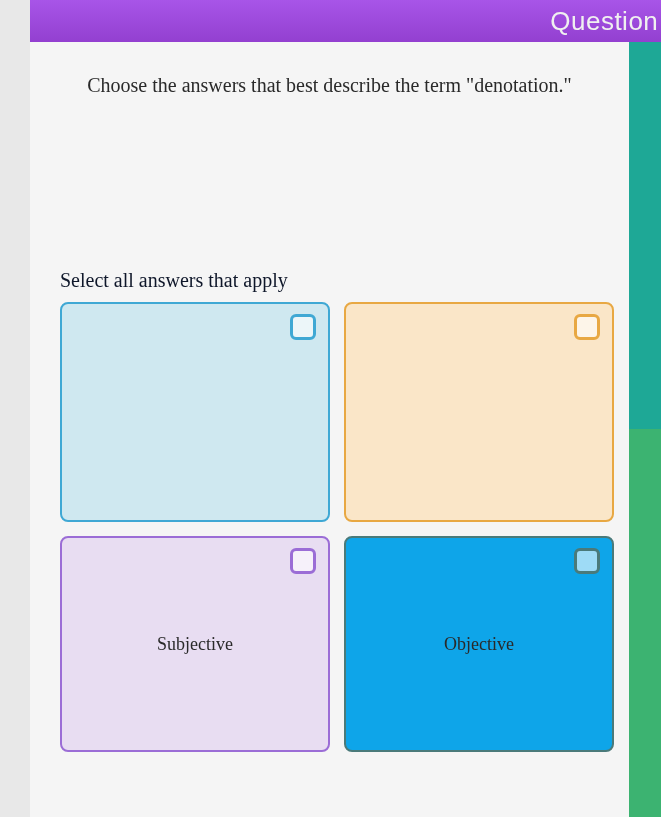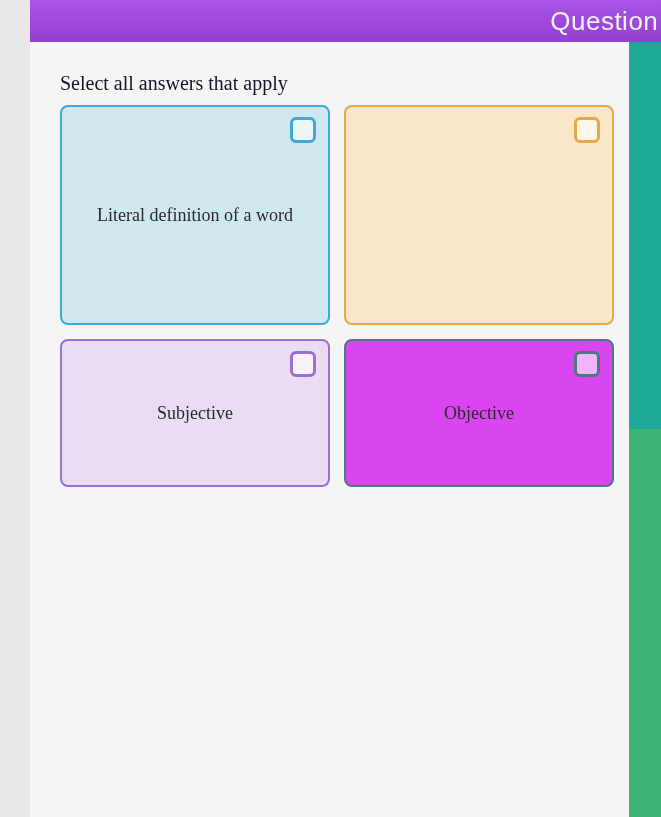--- a/index.html
+++ b/index.html
@@ -98,24 +98,24 @@
     .option-card.orange {
       border-color: #e8a843;
       background: #fae6c8;
     }
     .option-card.purple {
       border-color: #9b6dd6;
       background: #e8ddf2;
     }
     .option-card.teal {
       border-color: #4a7a7a;
-      background: #d946ef;
+      background: #0ea5e9;
     }
     .option-card.short {
-      height: 148px;
+      height: 216px;
     }
     .checkbox {
       position: absolute;
       top: 10px;
       right: 12px;
       width: 26px;
       height: 26px;
       border: 3px solid;
       border-radius: 6px;
       background: rgba(255,255,255,0.6);
@@ -134,27 +134,27 @@
 </head>
 <body>
 
 <div class="header">
   <span class="header-text">Question #</span>
 </div>
 
 <div class="right-stripe"></div>
 
 <div class="content">
+  <div class="question-text">Choose the answers that best describe the term "denotation."</div>
 
   <div class="instruction">Select all answers that apply</div>
 
   <div class="options-grid">
     <div class="option-card blue">
       <div class="checkbox"></div>
-      <div class="option-label">Literal definition of a word</div>
     </div>
     <div class="option-card orange">
       <div class="checkbox"></div>
     </div>
     <div class="option-card purple short">
       <div class="checkbox"></div>
       <div class="option-label">Subjective</div>
     </div>
     <div class="option-card teal short">
       <div class="checkbox"></div>

